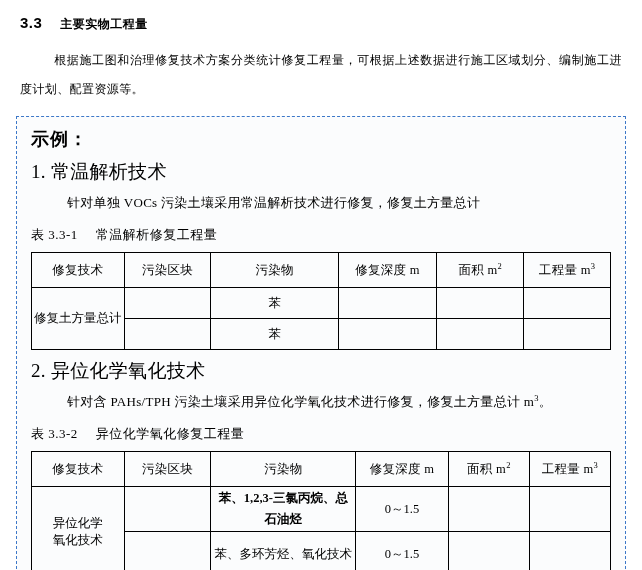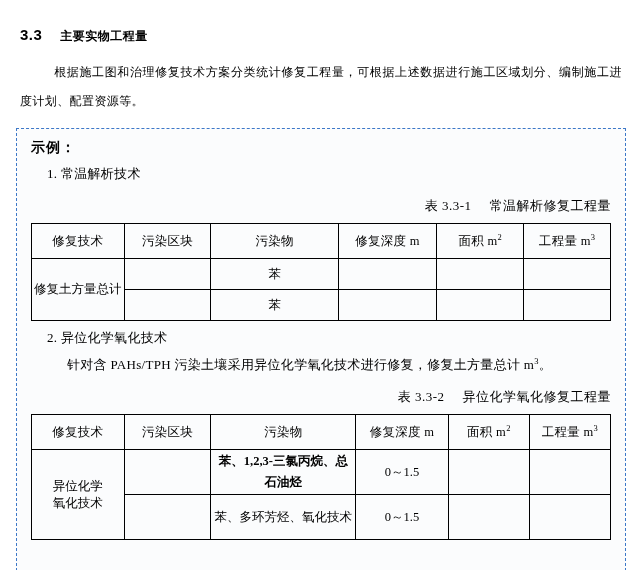--- a/index.html
+++ b/index.html
@@ -23,21 +23,21 @@
   }
 
   
   .section-heading {
     display: flex;
     align-items: baseline;
     gap: 18px;
     font-family: "Liberation Sans", "DejaVu Sans", sans-serif;
     font-weight: bold;
     font-size: 15px;
-    padding-top: 26px;
+    padding-top: 14px;
     padding-left: 8px;
     letter-spacing: 0.5px;
   }
   .section-heading .num {
     font-size: 15px;
   }
   .section-heading .title {
     font-size: 12px;
   }
 
@@ -64,39 +64,38 @@
     border-bottom: none;
     background: #fbfcfd;
     padding: 10px 14px 0 14px;
     box-sizing: border-box;
     height: 458px;
     overflow: hidden;
     position: relative;
   }
   .example-title {
     font-family: "Liberation Sans", "DejaVu Sans", sans-serif;
-    font-size: 14px;
+    font-size: 18px;
     font-weight: bold;
     letter-spacing: 1px;
     margin-bottom: 4px;
   }
   .item-title {
-    font-size: 13px;
+    font-size: 19px;
     margin-top: 8px;
-    margin-left: 16px;
     letter-spacing: 0.3px;
   }
   .item-body {
     font-size: 13px;
     margin-top: 9px;
     margin-left: 36px;
     letter-spacing: 0.3px;
   }
   .table-caption {
-    text-align: right;
+    text-align: left;
     font-size: 13px;
     margin-top: 14px;
     margin-bottom: 8px;
     letter-spacing: 0.5px;
   }
   .table-caption .cap-gap {
     display: inline-block;
     width: 18px;
   }
 
@@ -148,20 +147,21 @@
     <span class="title">主要实物工程量</span>
   </div>
 
   <div class="intro"><span class="indent"></span><span>根据施工图和治理修复技术方案分类统计修复工程量，可根据上述数据进行施工区域划分、编制施工进度计划、配置资源等。</span></div>
 
   <div class="example-box">
 
     <div class="example-title">示例：</div>
 
     <div class="item-title">1. 常温解析技术</div>
+    <div class="item-body">针对单独 VOCs 污染土壤采用常温解析技术进行修复，修复土方量总计</div>
 
     <div class="table-caption">
       <span>表 3.3-1</span><span class="cap-gap"></span><span>常温解析修复工程量</span>
     </div>
 
     <table class="doc-table tbl1">
       <colgroup>
         <col style="width:16%">
         <col style="width:15%">
         <col style="width:22%">

